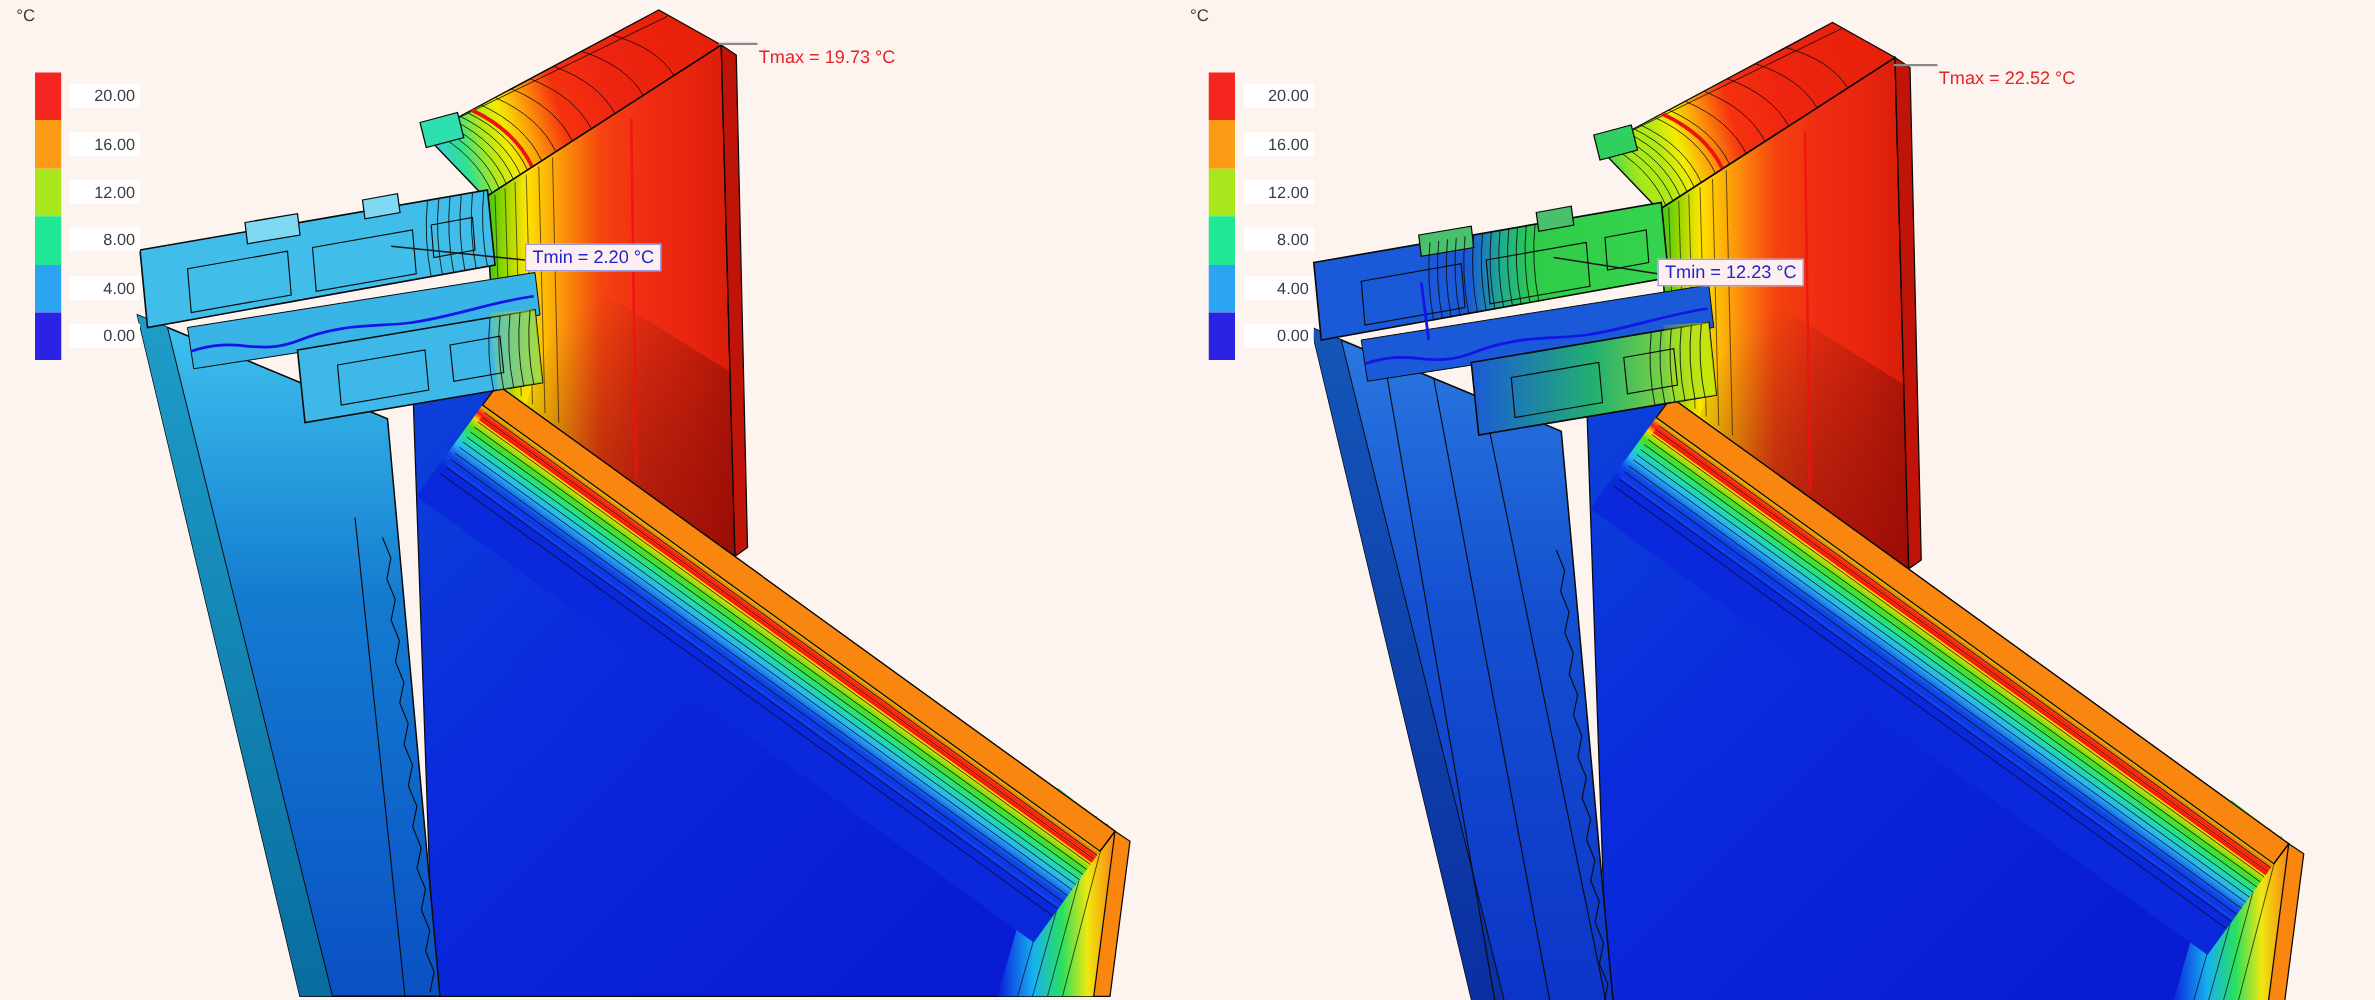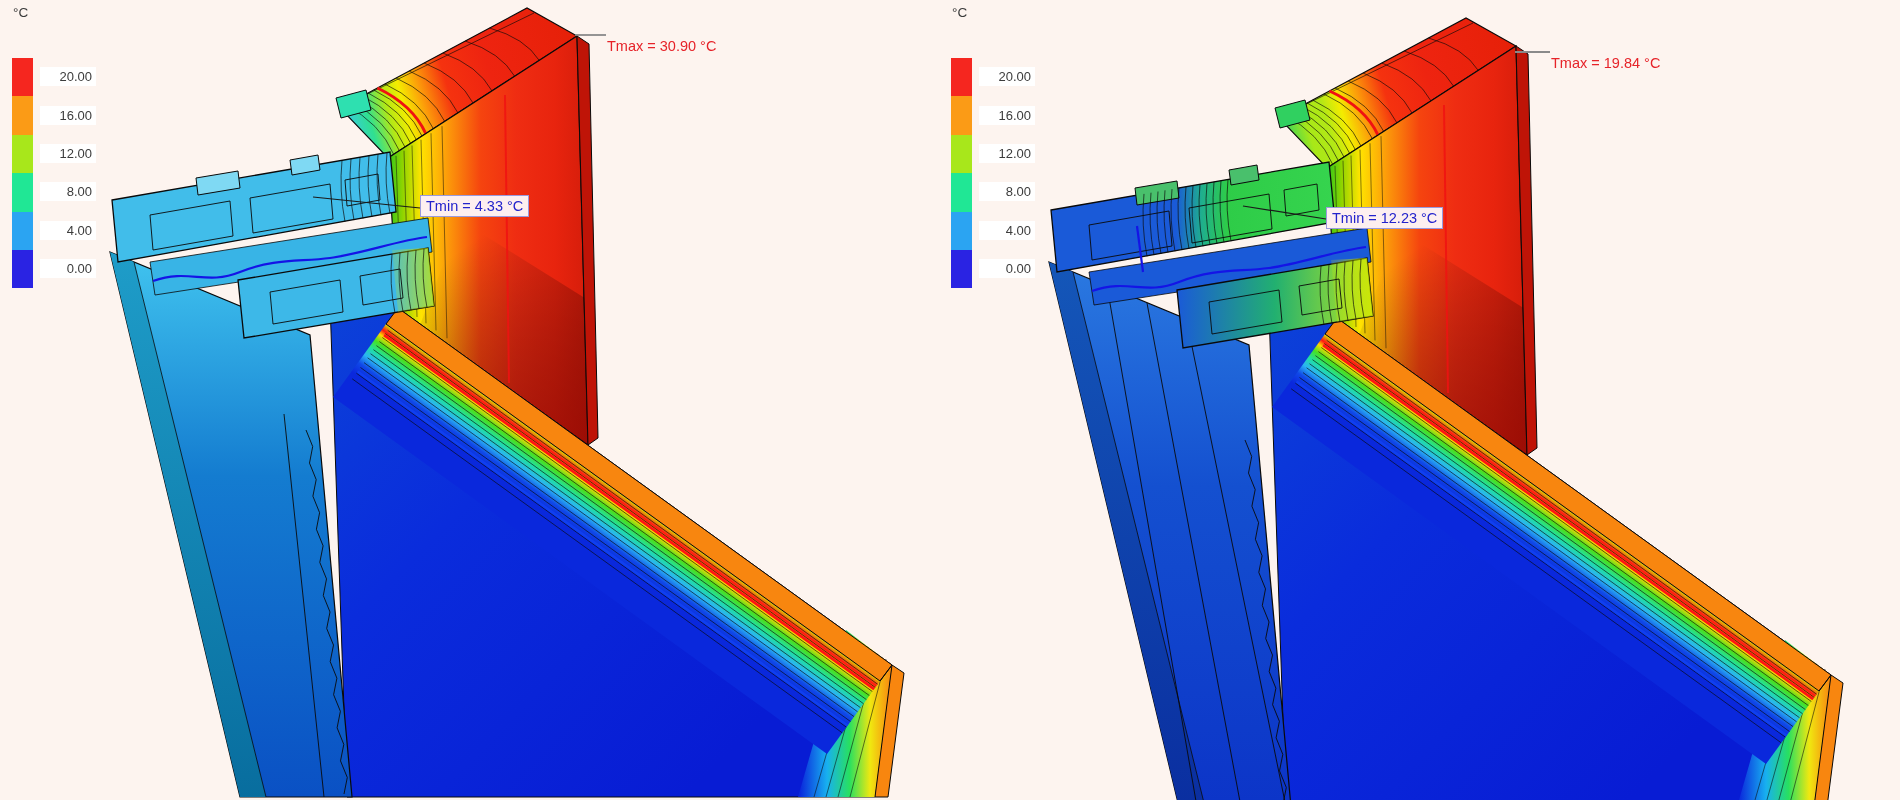--- a/index.html
+++ b/index.html
@@ -1,21 +1,21 @@
 <!DOCTYPE html>
 <html><head>
 <meta charset="utf-8">
 <style>
   html,body{margin:0;padding:0}
   body{width:1900px;height:800px;background:#fdf4ef;font-family:"Liberation Sans",sans-serif;overflow:hidden;position:relative}
   #stage{position:absolute;left:0;top:0;width:1900px;height:800px}
   .panel{position:absolute;top:0;height:800px}
   .scene{position:absolute;left:0;top:0}
   .unit{position:absolute;left:13px;top:5px;font-size:13.5px;color:#3a3a3a}
-  .legend{position:absolute;left:12px;top:58px;width:130px}
+  .legend{position:absolute;left:28px;top:58px;width:130px}
   .seg{width:21px;height:38.4px}
   .lab{position:absolute;left:28px;width:48px;padding:2px 4px;background:#ffffff;font-size:13px;color:#3c3c3c;text-align:right;line-height:15px}
   .tmax{position:absolute;font-size:14.5px;white-space:nowrap;line-height:17px}
   .tmin{position:absolute;font-size:14.5px;white-space:nowrap;line-height:18px;padding:1px 5px;border:1px solid}
 </style>
 </head>
 <body style="background: rgb(253, 244, 239);">
 
 <div id="stage">
 
@@ -183,22 +183,22 @@
         <div class="lab" style="top: 47.6px;">16.00</div>
         <div class="seg" style="background: rgb(168, 231, 27);"></div>
         <div class="lab" style="top: 86px;">12.00</div>
         <div class="seg" style="background: rgb(32, 231, 149);"></div>
         <div class="lab" style="top: 124.4px;">8.00</div>
         <div class="seg" style="background: rgb(43, 164, 242);"></div>
         <div class="lab" style="top: 162.8px;">4.00</div>
         <div class="seg" style="background: rgb(42, 35, 227);"></div>
         <div class="lab" style="top: 201.2px;">0.00</div>
       </div>
-    <div class="tmax" style="left: 607px; top: 38px; color: rgb(230, 35, 41);">Tmax = 30.90 °C</div>
-    <div class="tmin" style="left: 420px; top: 195px; color: rgb(35, 35, 204); background: rgb(253, 239, 240); border-color: rgb(154, 154, 222);">Tmin = 4.33 °C</div>
+    <div class="tmax" style="left: 607px; top: 38px; color: rgb(230, 35, 41);">Tmax = 19.73 °C</div>
+    <div class="tmin" style="left: 420px; top: 195px; color: rgb(35, 35, 204); background: rgb(253, 239, 240); border-color: rgb(154, 154, 222);">Tmin = 2.20 °C</div>
   </section>
 
   <section class="panel" id="p1" style="left:939px;width:961px">
     <svg class="scene" id="scene1" width="961" height="800" viewBox="0 0 961 800">
         <defs>
           <linearGradient id="gBand_1" gradientUnits="userSpaceOnUse" x1="340" y1="108" x2="577" y2="36">
             <stop offset="0" stop-color="#2ed060" stop-opacity="1"></stop>
             <stop offset="0.1" stop-color="#a8e818" stop-opacity="1"></stop>
             <stop offset="0.18" stop-color="#b2e816" stop-opacity="1"></stop>
             <stop offset="0.25" stop-color="#f4ec00" stop-opacity="1"></stop>
@@ -374,17 +374,17 @@
         <div class="lab" style="top: 47.6px;">16.00</div>
         <div class="seg" style="background: rgb(168, 231, 27);"></div>
         <div class="lab" style="top: 86px;">12.00</div>
         <div class="seg" style="background: rgb(32, 231, 149);"></div>
         <div class="lab" style="top: 124.4px;">8.00</div>
         <div class="seg" style="background: rgb(43, 164, 242);"></div>
         <div class="lab" style="top: 162.8px;">4.00</div>
         <div class="seg" style="background: rgb(42, 35, 227);"></div>
         <div class="lab" style="top: 201.2px;">0.00</div>
       </div>
-    <div class="tmax" style="left: 612px; top: 55px; color: rgb(230, 35, 41);">Tmax = 19.84 °C</div>
+    <div class="tmax" style="left: 612px; top: 55px; color: rgb(230, 35, 41);">Tmax = 22.52 °C</div>
     <div class="tmin" style="left: 387px; top: 207px; color: rgb(35, 35, 204); background: rgb(253, 239, 240); border-color: rgb(154, 154, 222);">Tmin = 12.23 °C</div>
   </section>
 
 </div>
 
 </body></html>

